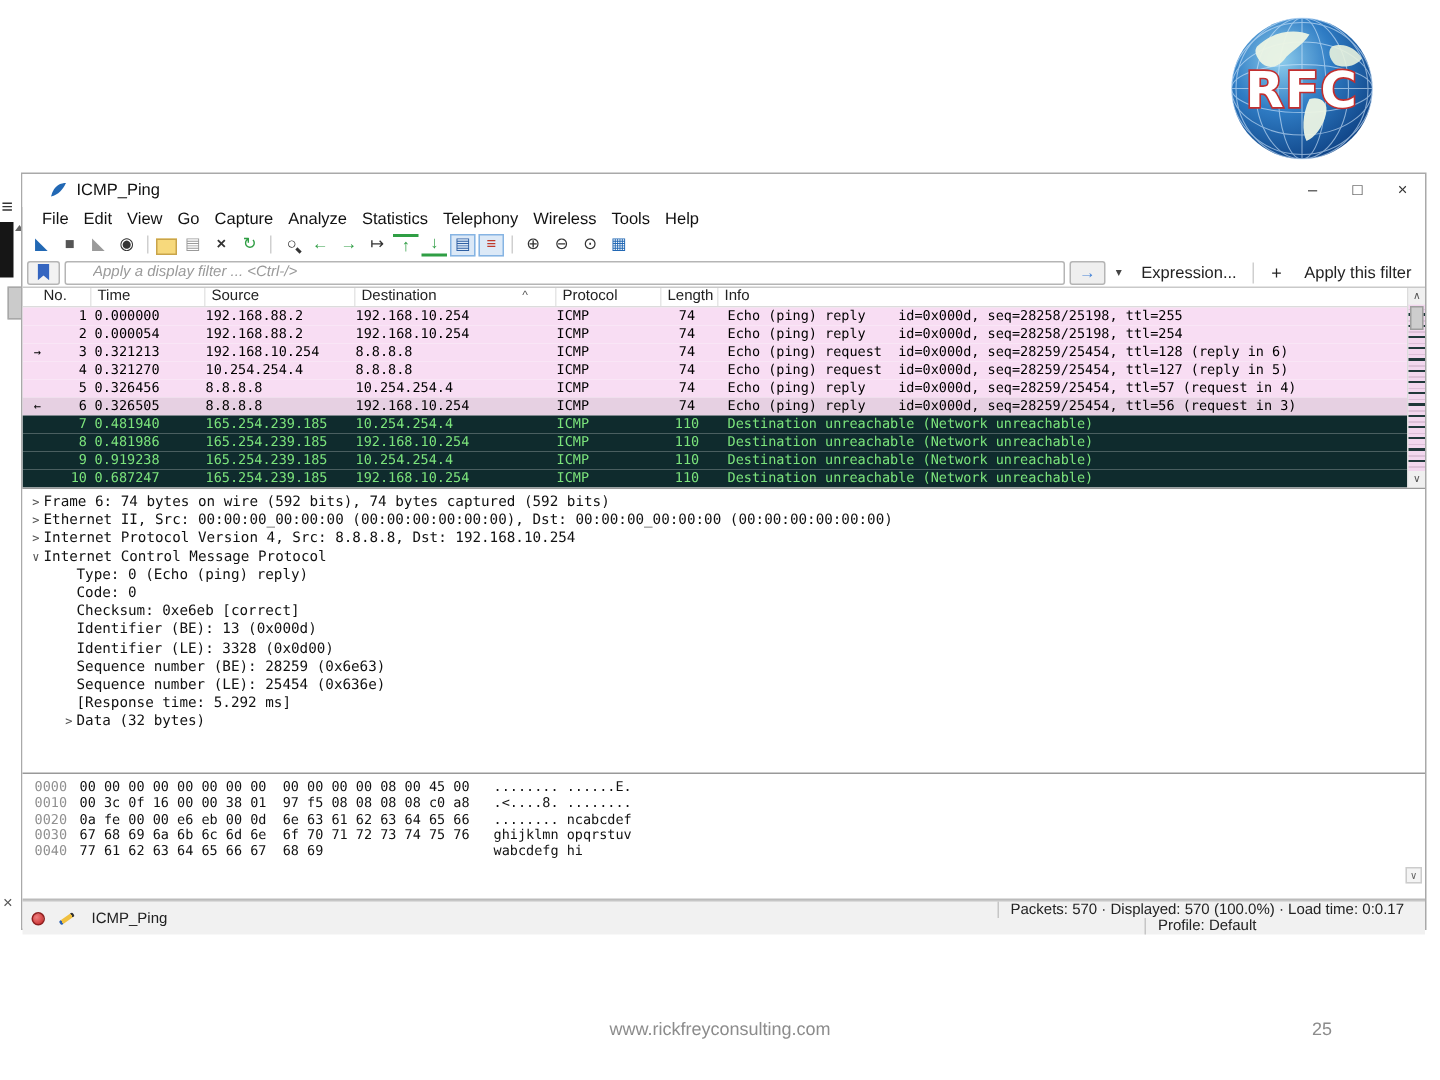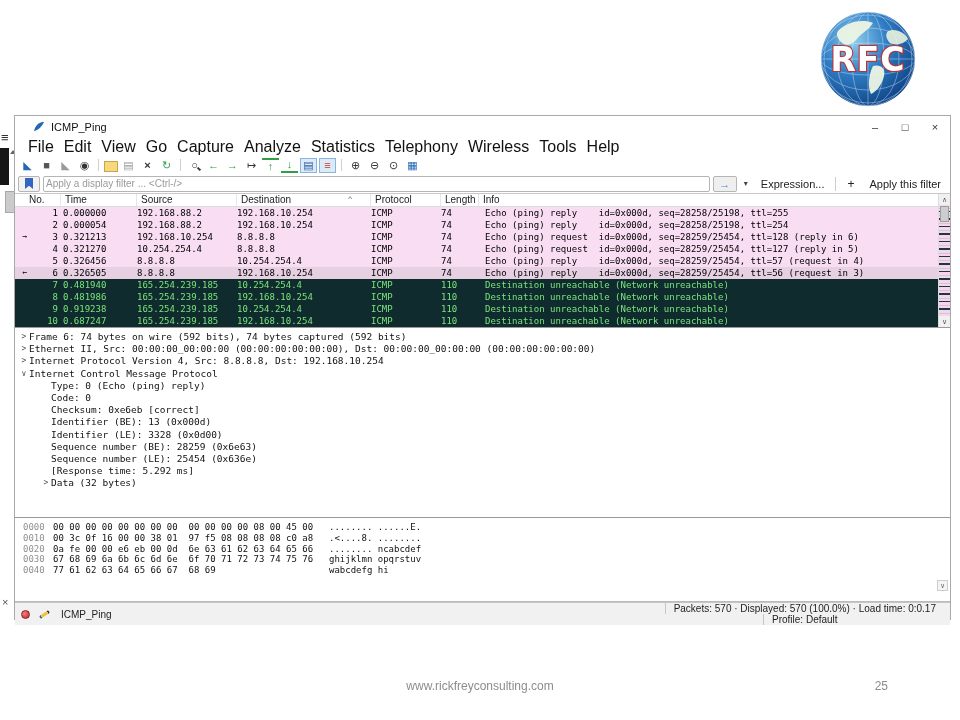--- a/index.html
+++ b/index.html
@@ -20,58 +20,58 @@
   
   .logo{position:absolute;left:818px;top:6px;width:100px;height:104px;}
 
   
   .ws-window{position:absolute;left:14px;top:115px;width:937px;height:505px;border:1px solid #a9a9a9;background:#fff;display:flex;flex-direction:column;}
   .titlebar{flex:0 0 22px;display:flex;align-items:center;padding-left:18px;background:#fff;}
   .title-text{font-size:11px;color:#111;margin-left:6px;}
   .win-controls{margin-left:auto;display:flex;height:100%;}
   .win-btn{width:30px;display:flex;align-items:center;justify-content:center;font-size:11px;color:#333;}
 
-  .menubar{flex:0 0 16px;display:flex;align-items:center;padding-left:8px;font-size:16px;color:#111;}
+  .menubar{flex:0 0 16px;display:flex;align-items:center;padding-left:8px;font-size:11px;color:#111;}
   .menu-item{padding:0 5px;white-space:nowrap;}
 
   .toolbar{flex:0 0 18px;display:flex;align-items:center;padding-left:4px;gap:2px;}
   .tbi{width:17px;height:15px;text-align:center;font-size:11px;line-height:15px;position:relative;}
   .tbi.sep{width:1px;height:12px;background:#cfcfcf;margin:0 3px;}
   .c-blue{color:#2268b4;} .c-blue2{color:#2e5fa3;} .c-darkgray{color:#555;} .c-midgray{color:#9a9a9a;}
   .c-dark{color:#333;} .c-green{color:#2f9e44;} .c-red{color:#c0392b;} .bold{font-weight:bold;}
   .boxed{border:1px solid #86b4e3;background:#dce9f7;line-height:13px;}
   .folder{background:#f7d97c;border:1px solid #c9a44a;width:14px;height:11px;margin-top:2px;}
   .barred-top{border-top:2px solid #2f9e44;line-height:12px;}
   .barred-bottom{border-bottom:2px solid #2f9e44;line-height:12px;}
   .mag::after{content:"";position:absolute;width:4px;height:2px;background:#333;transform:rotate(45deg);right:2px;bottom:3px;}
 
   .filterbar{flex:0 0 20px;display:flex;align-items:center;padding:1px 3px;gap:3px;border-bottom:1px solid #c9c9c9;}
   .bookmark-btn{width:22px;height:16px;border:1px solid #b5b5b5;background:#f2f2f2;border-radius:2px;display:flex;align-items:center;justify-content:center;}
   .ribbon{width:8px;height:11px;background:#3465c0;clip-path:polygon(0 0,100% 0,100% 100%,50% 70%,0 100%);}
-  .filter-input{flex:1;height:16px;border:1px solid #b5b5b5;border-radius:2px;font-size:10px;padding:0 2px;color:#333;font-family:"Liberation Sans",sans-serif;outline:none;}
+  .filter-input{flex:1;height:16px;border:1px solid #b5b5b5;border-radius:2px;font-size:10px;padding:0 18px;color:#333;font-family:"Liberation Sans",sans-serif;outline:none;font-style:italic;}
   .filter-input::placeholder{color:#9a9a9a;}
   .apply-arrow-btn{width:24px;height:16px;border:1px solid #b5b5b5;background:#efefef;border-radius:2px;text-align:center;line-height:14px;font-size:11px;color:#4a86d8;font-weight:bold;}
   .caret-btn{width:12px;height:16px;text-align:center;line-height:15px;font-size:8px;color:#444;}
   .filter-label-btn{font-size:11px;color:#222;padding:0 6px;white-space:nowrap;}
   .vsep{width:1px;height:14px;background:#cfcfcf;margin:0 2px;}
   .plus-btn{font-size:12px;color:#222;padding:0 6px;}
 
   
   .list-area{position:relative;flex:0 0 134px;border-bottom:1px solid #999;overflow:hidden;}
   .list-header{display:flex;height:13px;font-size:10px;color:#222;border-bottom:1px solid #dcdcdc;padding-right:8px;justify-content:space-between;}
   .hcell{border-right:1px solid #e6e6e6;padding-left:4px;line-height:12px;overflow:hidden;white-space:nowrap;}
   .h-no{width:46px;padding-left:14px;} .h-time{width:76px;} .h-src{width:100px;}
   .h-dst{width:134px;position:relative;} .h-proto{width:70px;} .h-len{width:38px;} .h-info{flex:1;}
   .h-dst::after{content:"^";position:absolute;right:18px;top:-1px;font-size:8px;color:#555;}
   .rows{margin-right:12px;}
   .prow{display:flex;height:12px;line-height:12px;font-family:"DejaVu Sans Mono",monospace;font-size:9px;white-space:pre;}
   .cm{width:20px;text-align:center;font-size:8px;}
   .cn{width:26px;text-align:right;padding-right:3px;}
   .ct{width:76px;padding-left:2px;} .cs{width:100px;} .cd{width:134px;} .cp{width:70px;}
-  .cl{width:38px;text-align:left;padding-right:4px;} .ci{flex:1;padding-left:6px;overflow:hidden;}
+  .cl{width:38px;text-align:center;padding-right:4px;} .ci{flex:1;padding-left:6px;overflow:hidden;}
   .prow.pink{background:var(--row-pink);}
   .prow.selected{background:var(--row-selected);}
   .prow.dark{background:var(--row-dark-bg);color:var(--row-dark-text);}
   .list-scrollbar{position:absolute;top:0;right:0;bottom:0;width:12px;background:#f0f0f0;border-left:1px solid #dcdcdc;}
   .sb-btn{height:11px;font-size:7px;text-align:center;line-height:11px;color:#555;background:#f0f0f0;position:relative;z-index:2;}
   .sb-btn.bottom{position:absolute;bottom:0;left:0;right:0;}
   .sb-track{position:absolute;top:11px;bottom:11px;left:0;right:0;background:repeating-linear-gradient(180deg,#f2d7ee 0 3px,#dcc0d8 3px 4px,#f2d7ee 4px 6px,#20383a 6px 7.5px);}
   .sb-thumb{position:absolute;top:12px;left:1px;right:1px;height:16px;background:#cdcdcd;border:1px solid #9e9e9e;z-index:1;}
 
   

